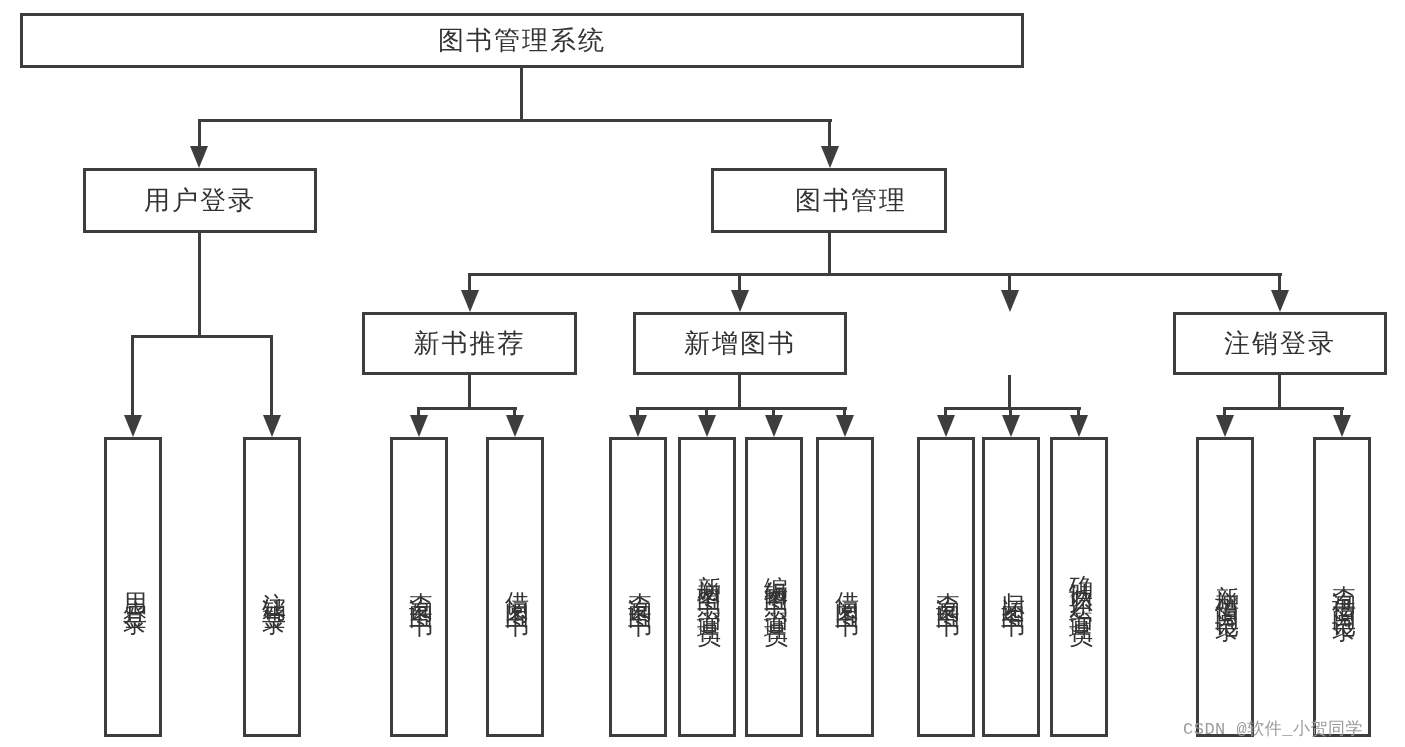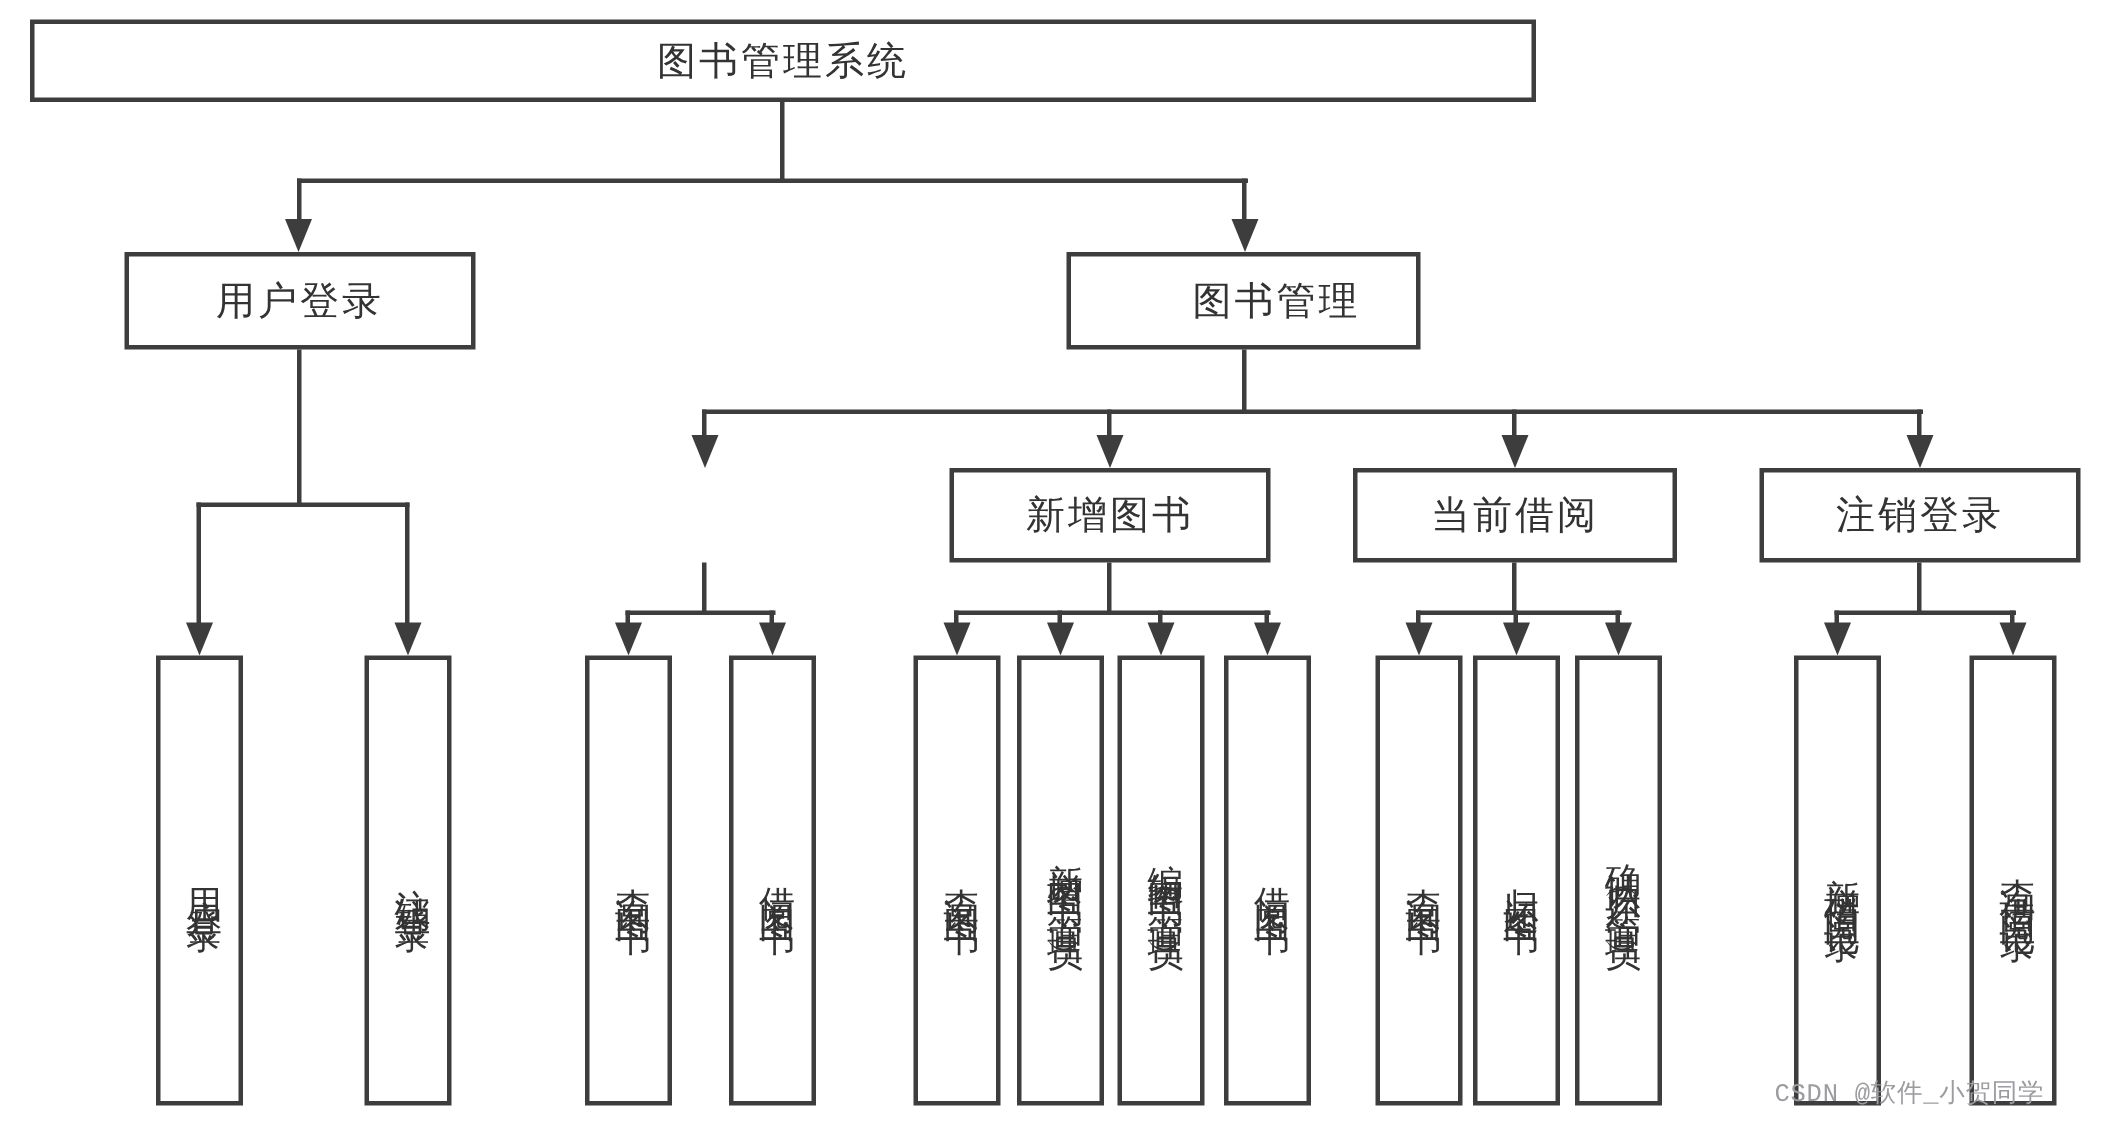--- a/index.html
+++ b/index.html
@@ -50,24 +50,24 @@
 <body>
 
 <div class="canvas">
 
   <div class="node" style="left:20px;top:13px;width:1004px;height:55px;">图书管理系统</div>
 
   <div class="node" style="left:83px;top:168px;width:234px;height:65px;">用户登录</div>
 
   <div class="node" style="left:711px;top:168px;width:236px;height:65px;padding-left:44px;">图书管理</div>
 
+  <div class="node" style="left:362px;top:312px;width:215px;height:63px;">新书推荐</div>
 
   <div class="node" style="left:633px;top:312px;width:214px;height:63px;">新增图书</div>
 
-  <div class="node" style="left:902px;top:312px;width:216px;height:63px;">当前借阅</div>
 
   <div class="node" style="left:1173px;top:312px;width:214px;height:63px;">注销登录</div>
 
   <div class="vnode" style="left:104px;top:437px;width:58px;height:300px;">用户登录</div>
   <div class="vnode" style="left:243px;top:437px;width:58px;height:300px;">注销登录</div>
 
   <div class="vnode" style="left:390px;top:437px;width:58px;height:300px;">查询图书</div>
   <div class="vnode" style="left:486px;top:437px;width:58px;height:300px;">借阅图书</div>
 
   <div class="vnode" style="left:609px;top:437px;width:58px;height:300px;">查询图书</div>

